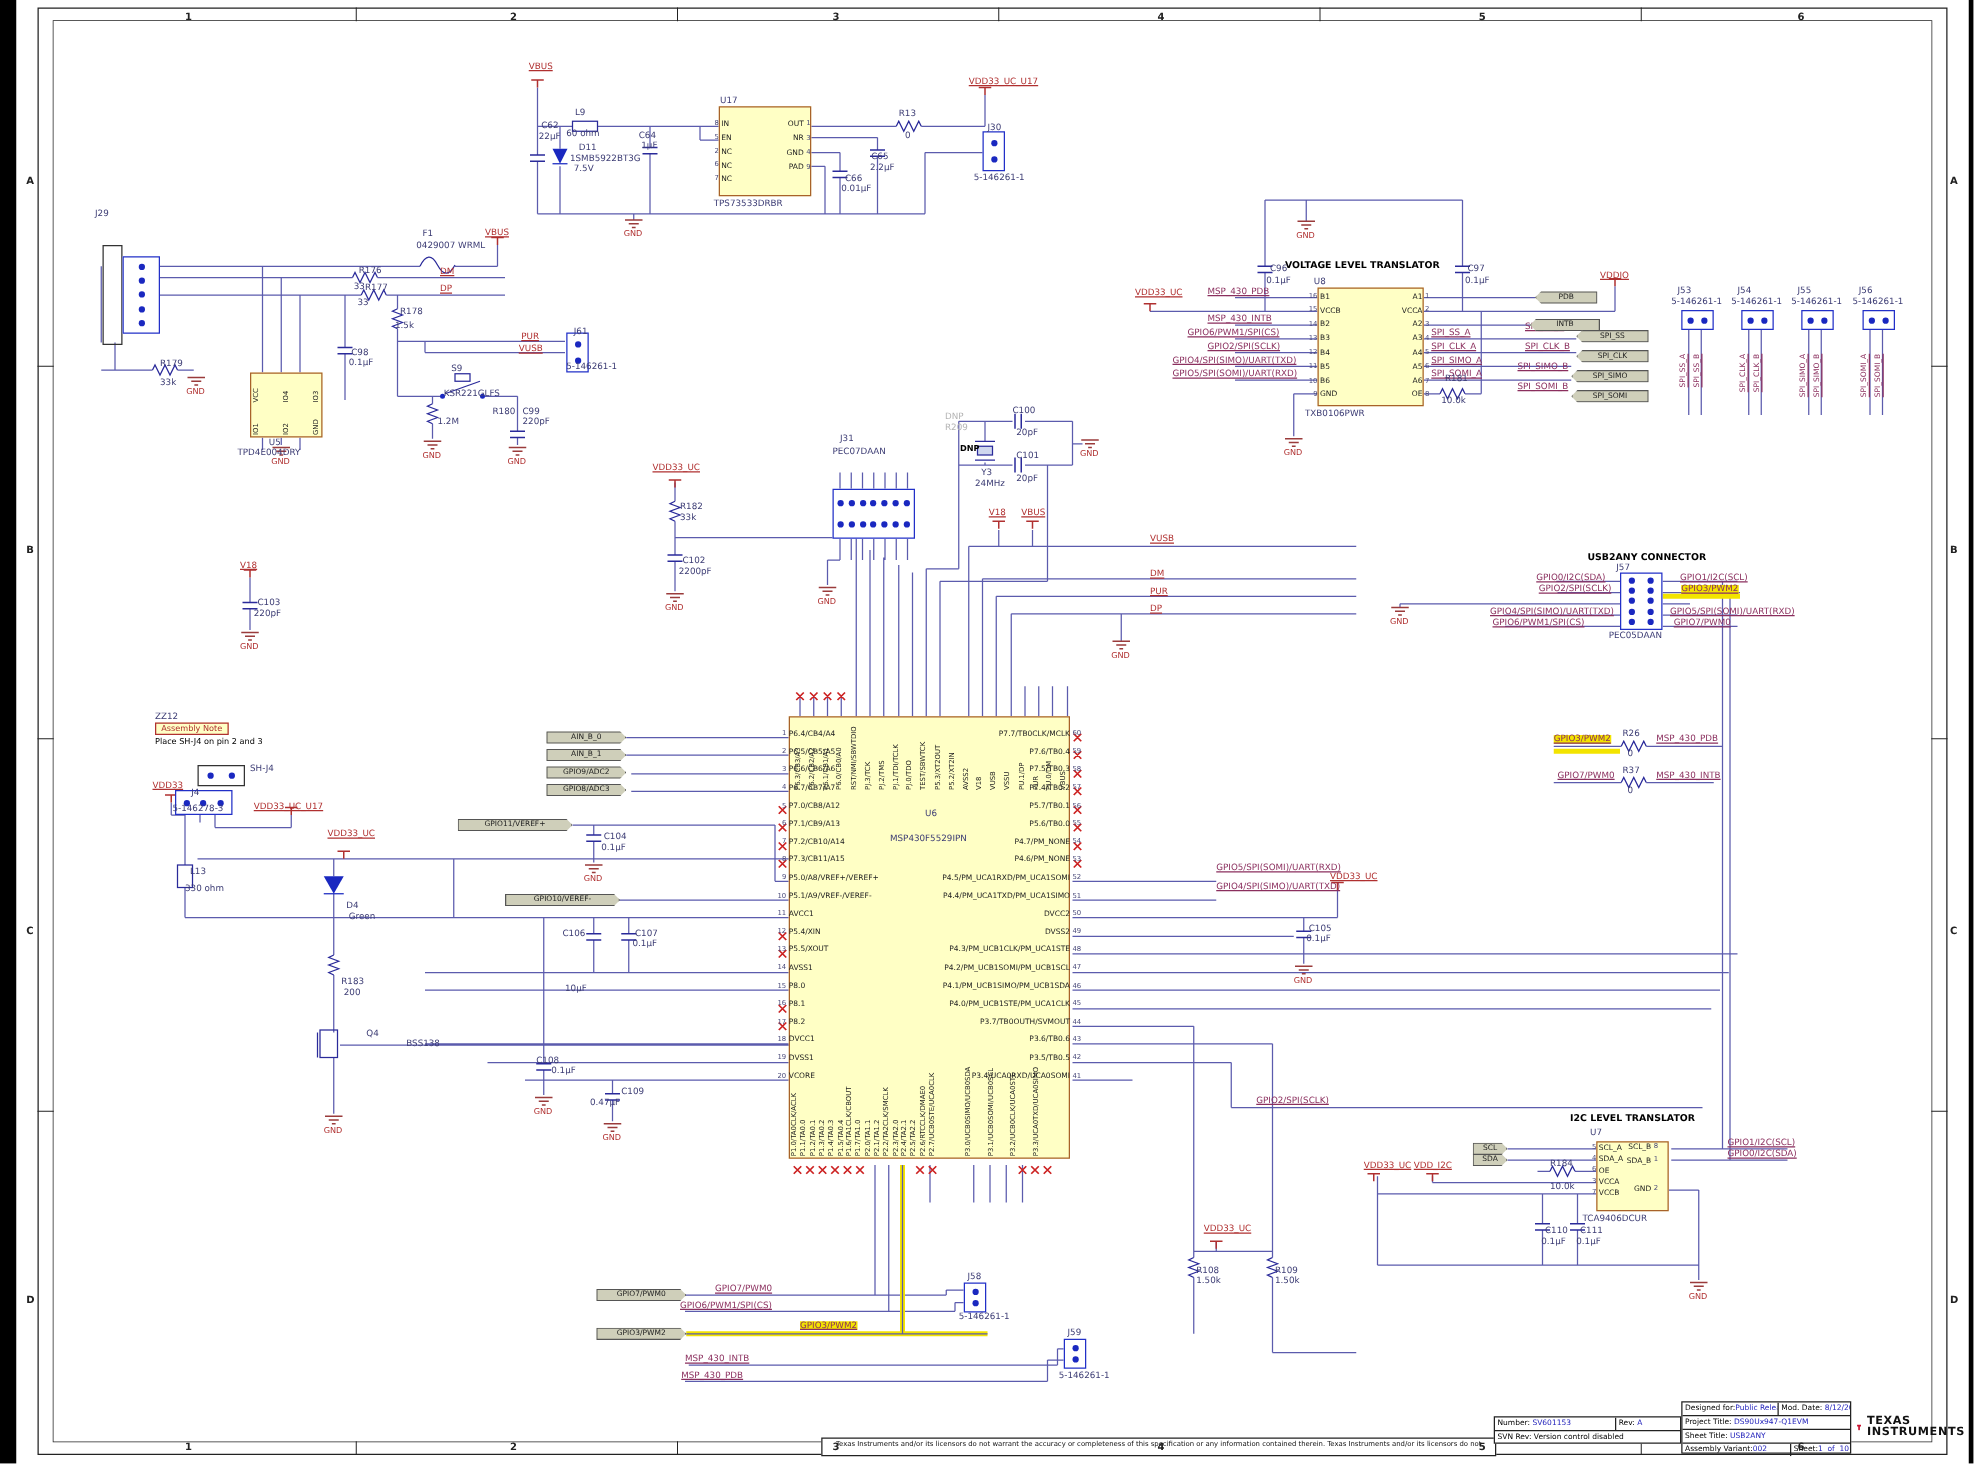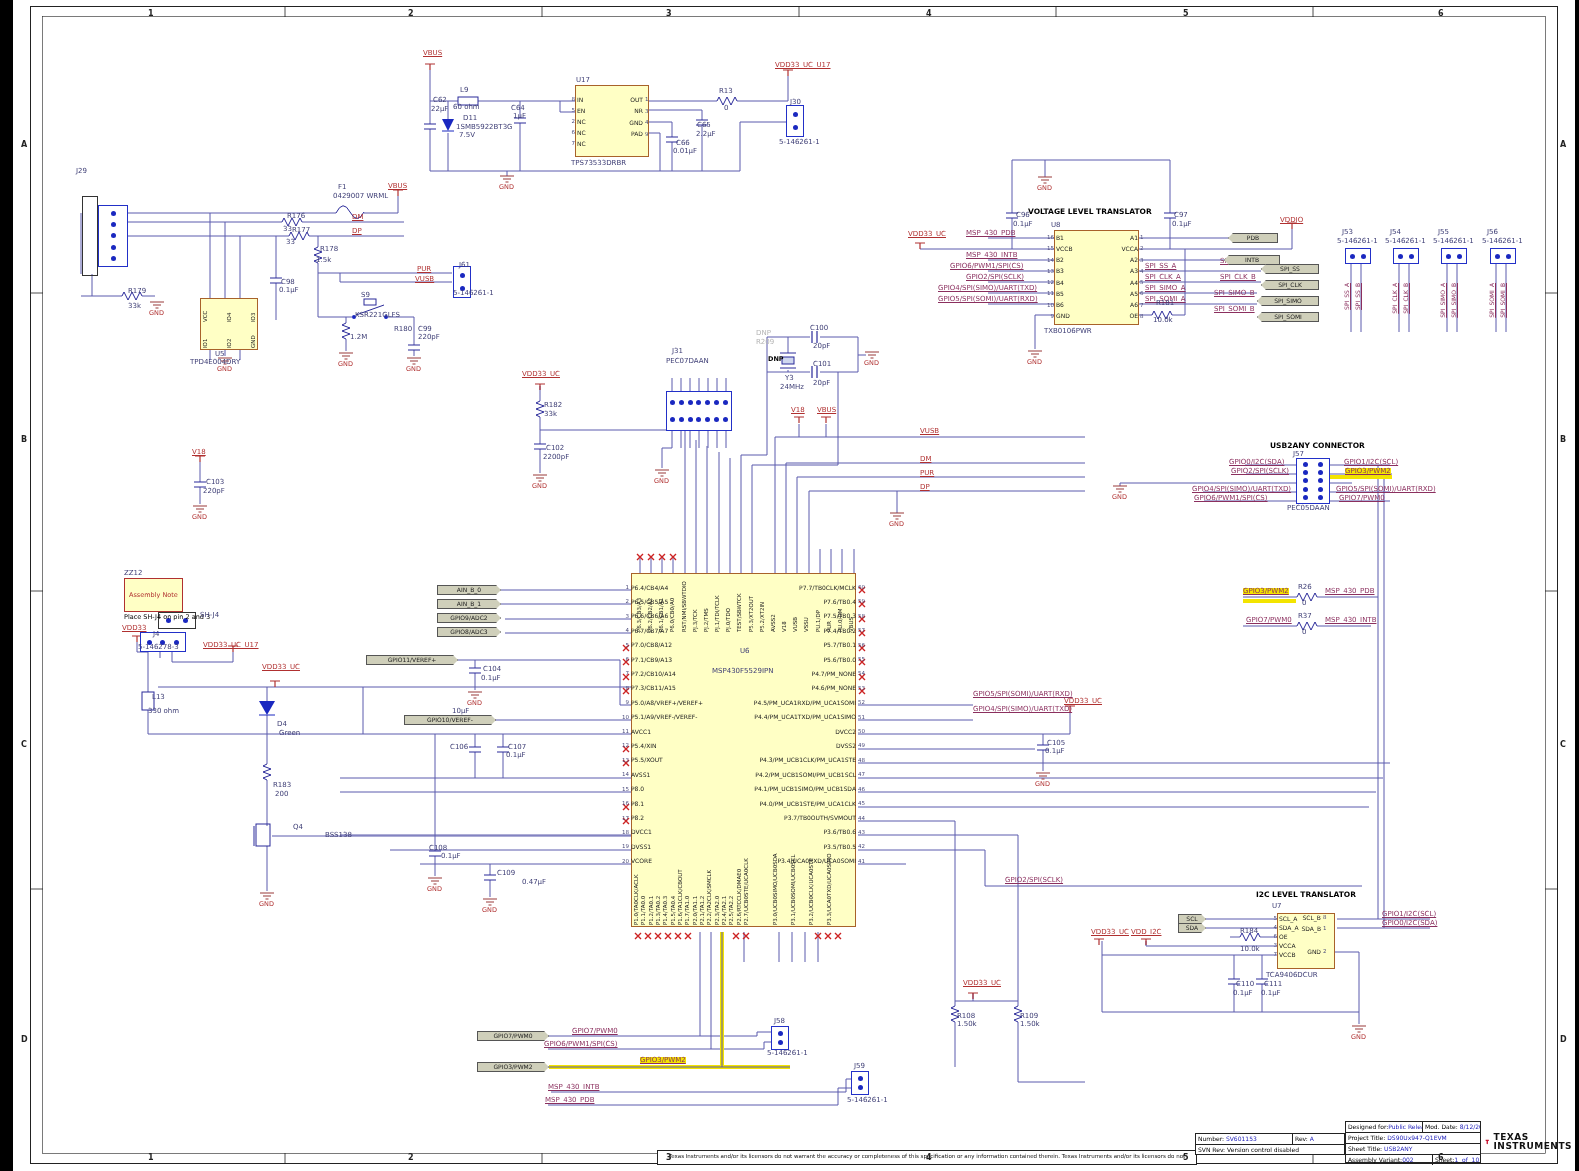--- a/index.html
+++ b/index.html
@@ -29,21 +29,21 @@
   .pins{position:absolute;display:flex;flex-direction:column;justify-content:space-between}
   .prow{display:flex;align-items:center;gap:2px;height:8px}
   .pname{font-size:6px;color:#222;white-space:pre}
   .pnum{font-size:5.5px;color:#4a4a7a;width:16px;flex:none}
   .prow.l .pnum{text-align:right}
   .prow.r{justify-content:flex-end}
   .prow.r .pnum{text-align:left}
   .vpins{position:absolute;display:flex;justify-content:space-between}
   .vpin{writing-mode:vertical-rl;transform:rotate(180deg);font-size:5.5px;color:#222;white-space:pre}
   .anote{position:absolute;font-size:6.5px}
-  .anote-t{background:#ffffc5;border:1px solid #b03030;color:#b03030;padding:12px 4px;display:inline-block;font-size:6.5px}
+  .anote-t{background:#ffffc5;border:1px solid #b03030;color:#b03030;padding:0 4px;display:inline-block;font-size:6.5px}
   .anote-x{color:#000;margin-top:1px}
   .edge{position:absolute;background:#000}
   .tb{position:absolute;border:1px solid #222;background:#fff;box-sizing:border-box;font-size:6px;color:#000}
   .tbr{display:flex;border-top:1px solid #222;height:10px;line-height:9px;overflow:hidden}
   .tbr:first-child{border-top:none}
   .tbc{padding:0 2px;white-space:pre;overflow:hidden}
   .tbc+.tbc{border-left:1px solid #222}
   .v{color:#2222bb}
   .logo{position:absolute;display:flex;align-items:center;gap:4px;padding:4px;box-sizing:border-box}
   .logo-tx{font-size:9px;font-weight:bold;color:#111;line-height:1.05;letter-spacing:.5px}
@@ -778,28 +778,28 @@
     <span class="lbl cmp" style="left: 279px; top: 730px;">Green</span>
     <span class="lbl cmp" style="left: 273px; top: 782px;">R183</span>
     <span class="lbl cmp" style="left: 275px; top: 791px;">200</span>
     <span class="lbl cmp" style="left: 293px; top: 824px;">Q4</span>
     <span class="lbl cmp" style="left: 293px; top: 832px; padding-left: 32px;">BSS138</span>
     <span class="lbl gnd" style="left: 259px; top: 901px;">GND</span>
     <span class="lbl cmp" style="left: 483px; top: 666px;">C104</span>
     <span class="lbl cmp" style="left: 481px; top: 675px;">0.1μF</span>
     <span class="lbl gnd" style="left: 467px; top: 700px;">GND</span>
     <span class="lbl cmp" style="left: 450px; top: 744px;">C106</span>
-    <span class="lbl cmp" style="left: 452px; top: 708px;">10μF</span>
+    <span class="lbl cmp" style="left: 452px; top: 788px;">10μF</span>
     <span class="lbl cmp" style="left: 508px; top: 744px;">C107</span>
     <span class="lbl cmp" style="left: 506px; top: 752px;">0.1μF</span>
     <span class="lbl cmp" style="left: 429px; top: 845px;">C108</span>
     <span class="lbl cmp" style="left: 441px; top: 853px;">0.1μF</span>
     <span class="lbl gnd" style="left: 427px; top: 886px;">GND</span>
     <span class="lbl cmp" style="left: 497px; top: 870px;">C109</span>
-    <span class="lbl cmp" style="left: 522px; top: 879px;">0.47μF</span>
+    <span class="lbl cmp" style="left: 472px; top: 879px;">0.47μF</span>
     <span class="lbl gnd" style="left: 482px; top: 907px;">GND</span>
     <span class="lbl net" style="left: 572px; top: 1028px;">GPIO7/PWM0</span>
     <span class="lbl net" style="left: 544px; top: 1041px;">GPIO6/PWM1/SPI(CS)</span>
     <span class="lbl net hl" style="left: 640px; top: 1057px;">GPIO3/PWM2</span>
     <span class="lbl net" style="left: 548px; top: 1084px;">MSP_430_INTB</span>
     <span class="lbl net" style="left: 545px; top: 1097px;">MSP_430_PDB</span>
     <span class="lbl cmp" style="left: 774px; top: 1018px;">J58</span>
     <span class="lbl cmp" style="left: 767px; top: 1050px;">5-146261-1</span>
     <span class="lbl cmp" style="left: 854px; top: 1063px;">J59</span>
     <span class="lbl cmp" style="left: 847px; top: 1097px;">5-146261-1</span>

